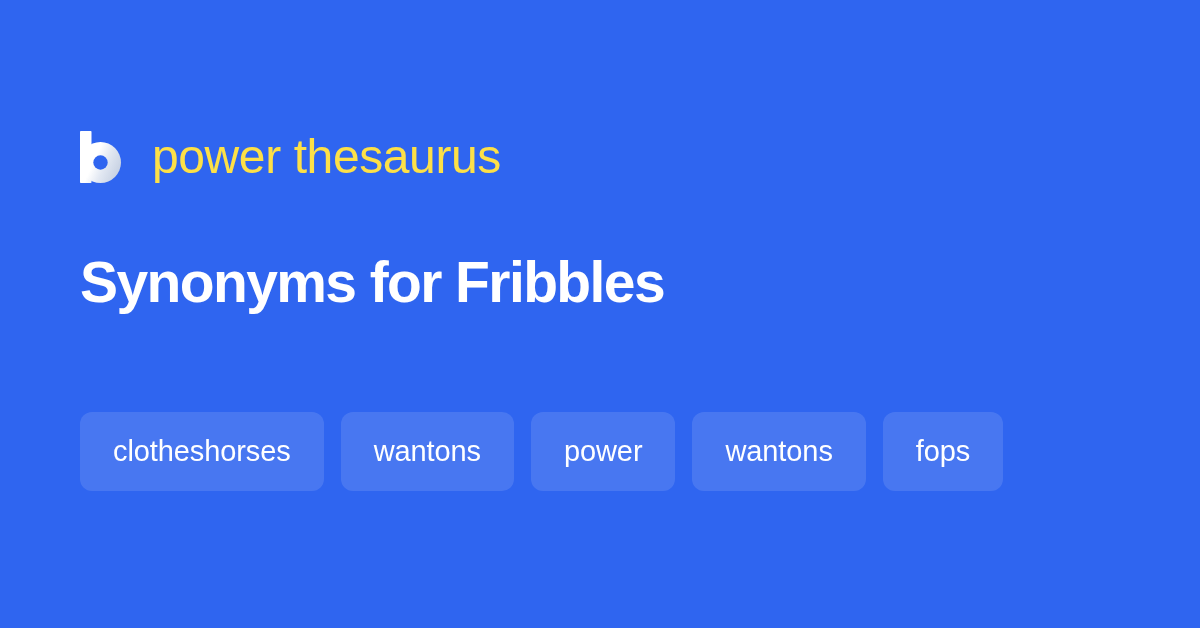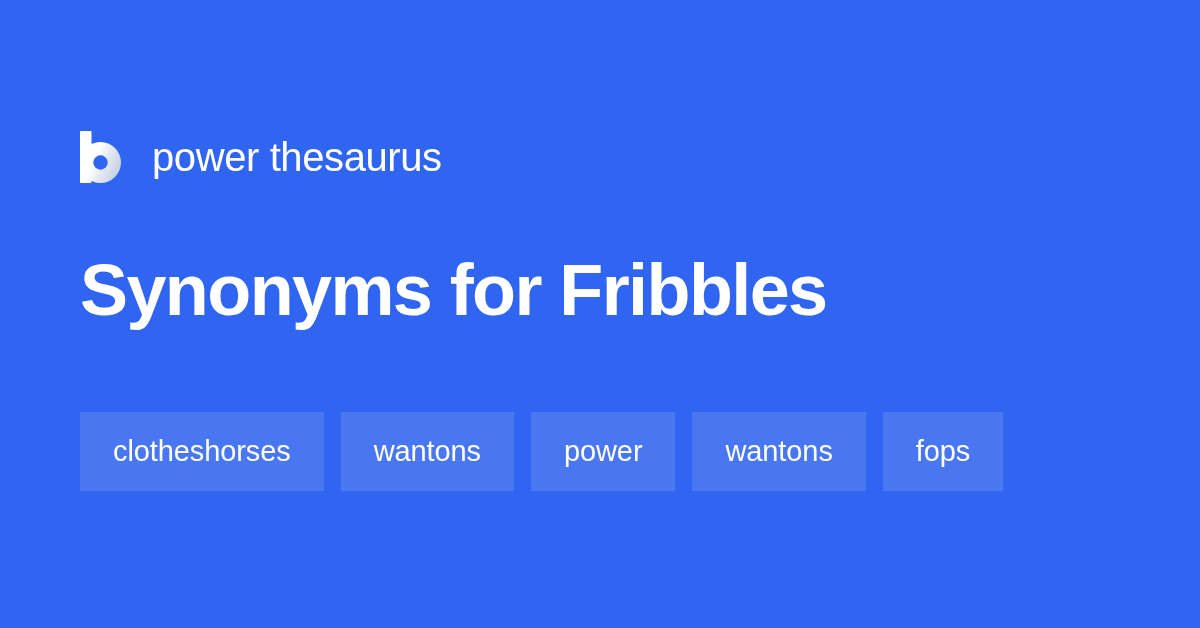--- a/index.html
+++ b/index.html
@@ -35,35 +35,35 @@
   }
 
   .brand-mark {
     width: 42px;
     height: 52px;
     display: block;
     flex: 0 0 auto;
   }
 
   .brand-name {
-    font-size: 40px;
+    font-size: 48px;
     font-weight: 400;
     line-height: 1;
-    color: #ffffff;
+    color: #fde047;
     letter-spacing: -0.4px;
     white-space: nowrap;
   }
 
   
   .headline {
     position: absolute;
     left: 80px;
     top: 252px;
     width: 1050px;
-    font-size: 72px;
+    font-size: 57px;
     font-weight: 700;
     line-height: 1.06;
     letter-spacing: -1.6px;
     color: #ffffff;
     white-space: nowrap;
   }
 
   
   .chips {
     position: absolute;
@@ -75,21 +75,21 @@
     gap: 17px;
   }
 
   .chip {
     height: 79px;
     padding: 0 33px;
     display: flex;
     align-items: center;
     justify-content: center;
     background: rgba(255, 255, 255, 0.12);
-    border-radius: 0;
+    border-radius: 12px;
     font-size: 29px;
     font-weight: 400;
     line-height: 1;
     color: #ffffff;
     white-space: nowrap;
     letter-spacing: -0.1px;
   }
 </style>
 </head>
 <body>

